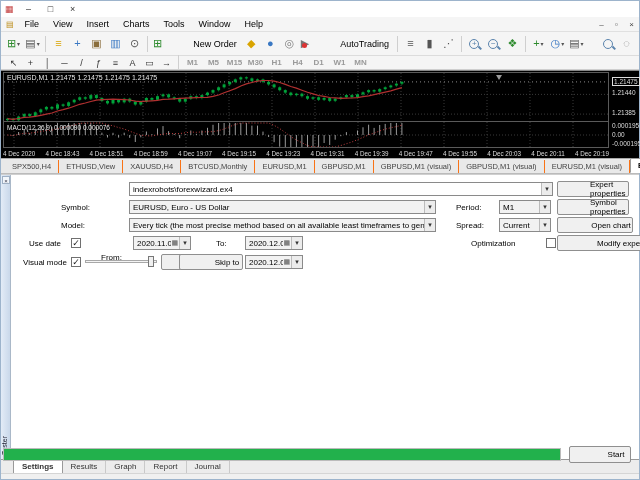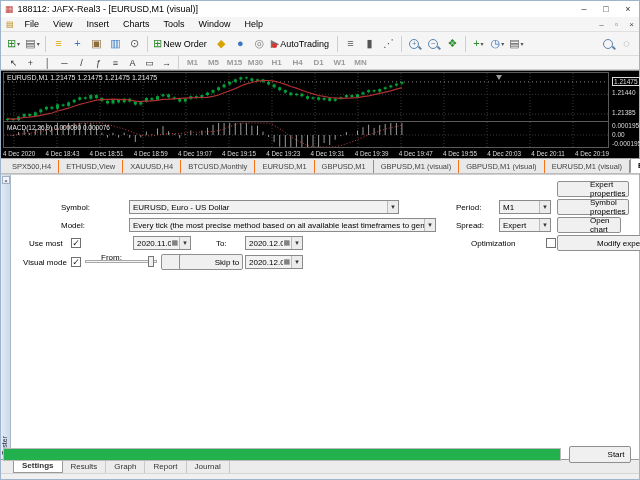--- a/index.html
+++ b/index.html
@@ -20,21 +20,21 @@
   .menu-item { padding:0 7px; font-size:9px; }
   .menubar .spacer { flex:1; }
   .mdibtn { width:15px; text-align:center; color:#444; font-size:8px; }
 
   
   .toolbar { height:24px; background:#f5f5f5; display:flex; align-items:center; padding:0 3px; border-bottom:1px solid #dcdcdc; flex:none; }
   .tsep { width:1px; height:16px; background:#cfcfcf; margin:0 3px; }
   .tbtn { height:19px; min-width:19px; display:flex; align-items:center; justify-content:center; border:1px solid transparent; border-radius:2px; padding:0 1px; font-size:11px; }
   .tbtn .g { line-height:1; }
   .tbtn .caret { font-size:6px; color:#555; margin-left:1px; }
-  .tlabel { font-size:9px; margin:0 3px 0 1px; }
+  .tlabel { font-size:9px; margin:0 3px 0 1px;padding-left:30px; }
   .green { color:#2e8b2e; } .gray { color:#777; } .blue { color:#3a78c3; } .gold { color:#d9a400; } .nav { color:#8a6d3b; } .dkg { color:#555; }
   .autodot { position:relative; }
   .autodot::after { content:""; position:absolute; left:1px; bottom:1px; width:5px; height:5px; border-radius:50%; background:#d33; }
   .mag { position:relative; width:10px; height:10px; border:1.5px solid #5b84ad; border-radius:50%; display:inline-flex; align-items:center; justify-content:center; font-size:8px; color:#5b84ad; }
   .mag::after { content:""; position:absolute; width:4px; height:1.5px; background:#5b84ad; right:-4px; bottom:-1px; transform:rotate(45deg); }
   .toolbar .rspacer { flex:1; }
 
   
   .drawbar { height:14px; background:#f5f5f5; display:flex; align-items:center; padding:0 4px; border-bottom:1px solid #cfcfcf; flex:none; }
   .dtool { width:17px; text-align:center; font-size:9px; color:#333; }
@@ -71,33 +71,32 @@
   .dcombo .dico { flex:none; font-size:7px; color:#555; margin-right:1px; }
   .btn { position:absolute; height:16px; background:#f0f0f0; border:1px solid #8f8f8f; border-radius:2px; font-size:8px; display:flex; align-items:center; justify-content:center;padding-left:32px; }
   .cb { position:absolute; width:10px; height:10px; border:1px solid #707070; background:#fff; font-size:9px; line-height:9px; text-align:center; color:#222; }
   .slider { position:absolute; height:12px; }
   .slider .track { position:absolute; top:5px; left:0; right:0; height:3px; border:1px solid #a8a8a8; background:#f4f4f4; }
   .slider .thumb { position:absolute; top:1px; left:88%; width:6px; height:11px; background:#f0f0f0; border:1px solid #777; }
   .progress { position:absolute; left:2px; top:273px; width:558px; height:13px; border:1px solid #bbb; background:#22b14c; }
   .progress .fill { width:100%; height:100%; background:#22b14c; }
 
   
-  .bottom-tabs { height:14px; background:#ececec; border-top:1px solid #999; display:flex; align-items:flex-end; padding-left:12px; flex:none; }
+  .bottom-tabs { height:14px; background:#ececec; border-top:1px solid #999; display:flex; align-items:center; padding-left:12px; flex:none; }
   .btab { font-size:8px; color:#333; padding:2px 8px; border-right:1px solid #c9c9c9; }
   .btab.active { background:#fff; font-weight:bold; border:1px solid #999; border-top:1px solid #fff; margin-top:-1px; }
   .statusbar { height:6px; background:#f0f0f0; border-top:1px solid #d5d5d5; flex:none; }
 </style>
 </head>
 <body>
 
 <div class="window">
 
   <div class="titlebar">
     <span class="appico">▦</span>
-    <span class="ttl">188112: JAFX-Real3 - [EURUSD,M1 (visual)]</span>
     <div class="wbtns">
       <span class="wbtn">–</span>
       <span class="wbtn">□</span>
       <span class="wbtn">×</span>
     </div>
   </div>
 
   <div class="menubar">
     <span class="mico">▤</span>
     <span class="menu-item">File</span>
@@ -520,47 +519,51 @@
     <span class="ctab active">EURUSD,M1 (visual)</span>
 
   </div>
 
   <div class="tester">
     <div class="tester-strip">
       <span class="strip-close">×</span>
       <span class="strip-label">Tester</span>
     </div>
 
+    <div class="combo" style="left:128px;top:7px;width:424px;background:#fff">
+      <span class="val">indexrobots\forexwizard.ex4</span>
+      <span class="caret">▾</span>
+    </div>
     <div class="btn" style="left:556px;top:6px;width:72px">Expert properties</div>
 
     <span class="lab" style="left:60px;top:28px;width:60px">Symbol:</span>
-    <div class="combo" style="left:128px;top:25px;width:270px">
+    <div class="combo" style="left:128px;top:25px;width:307px">
       <span class="val">EURUSD, Euro - US Dollar</span>
       <span class="caret">▾</span>
     </div>
     <span class="lab" style="left:455px;top:28px;width:38px">Period:</span>
     <div class="combo" style="left:498px;top:25px;width:52px">
       <span class="val">M1</span>
       <span class="caret">▾</span>
     </div>
     <div class="btn" style="left:556px;top:24px;width:72px">Symbol properties</div>
 
     <span class="lab" style="left:60px;top:46px;width:60px">Model:</span>
     <div class="combo" style="left:128px;top:43px;width:307px">
       <span class="val">Every tick (the most precise method based on all available least timeframes to generate each tick)</span>
       <span class="caret">▾</span>
     </div>
     <span class="lab" style="left:455px;top:46px;width:38px">Spread:</span>
     <div class="combo" style="left:498px;top:43px;width:52px">
-      <span class="val">Expert</span>
-      <span class="caret">▾</span>
-    </div>
-    <div class="btn" style="left:556px;top:42px;width:64px">Open chart</div>
-
-    <span class="lab" style="left:28px;top:64px">Use most</span>
+      <span class="val">Current</span>
+      <span class="caret">▾</span>
+    </div>
+    <div class="btn" style="left:556px;top:42px;width:76px">Open chart</div>
+
+    <span class="lab" style="left:28px;top:64px">Use date</span>
     <span class="cb" style="left:70px;top:63px">✓</span>
     <span class="lab" style="left:100px;top:78px;width:28px">From:</span>
     <div class="combo dcombo" style="left:132px;top:61px;width:58px">
       <span class="val">2020.11.02</span>
       <span class="dico">▦</span>
       <span class="caret">▾</span>
     </div>
     <span class="lab" style="left:215px;top:64px;width:25px">To:</span>
     <div class="combo dcombo" style="left:244px;top:61px;width:58px">
       <span class="val">2020.12.05</span>

